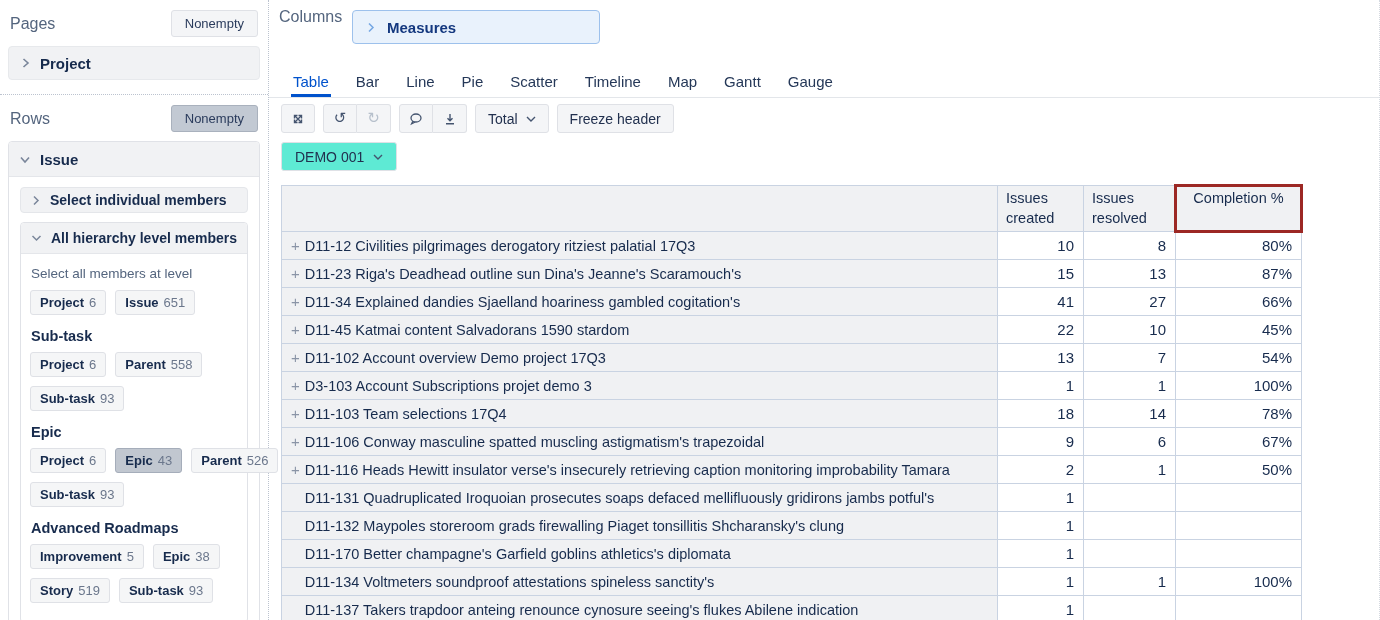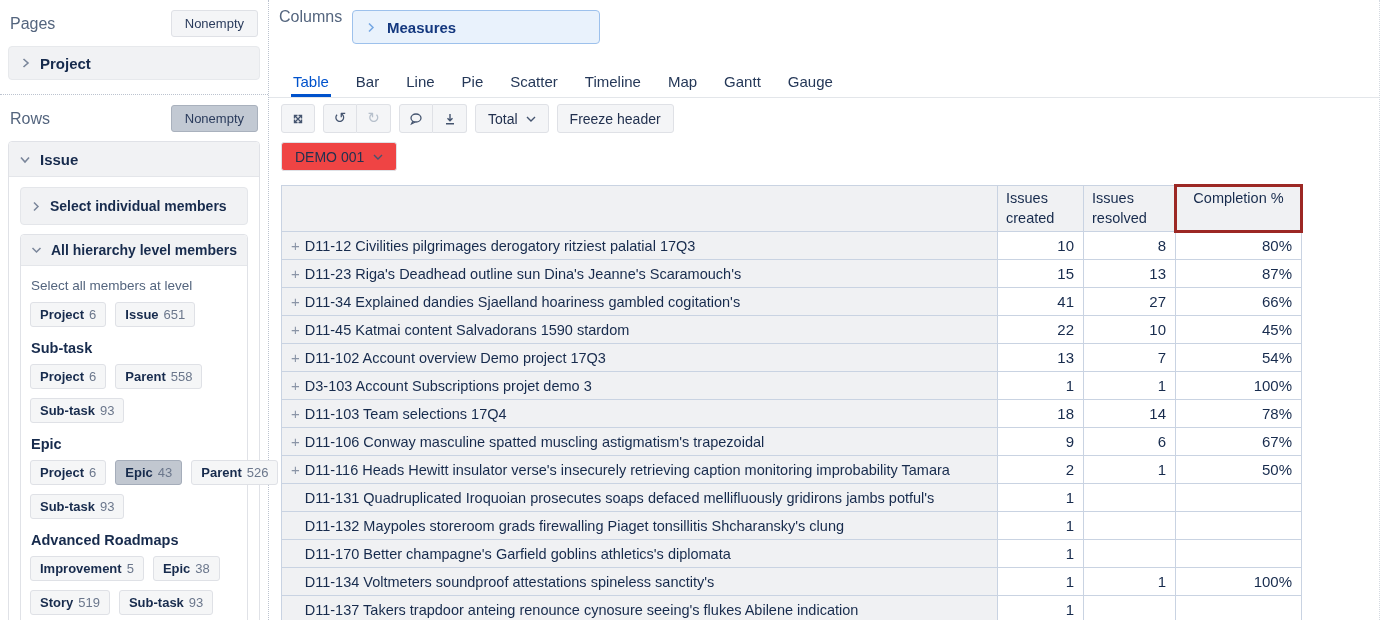--- a/index.html
+++ b/index.html
@@ -17,21 +17,21 @@
   .btn-nonempty.selected { background:#c2c9d3; border-color:#a9b1bd; }
   .dim-bar { display:flex; align-items:center; gap:9px; height:34px; background:#f1f2f4;
     border:1px solid #e7e9ec; border-radius:4px; padding:0 11px; margin-bottom:12px; cursor:pointer; }
   .dim-bar .bar-label { font-weight:700; font-size:15px; }
   .dashed-divider { border-top:1px dotted #bcc3cf; margin:14px -8px 10px -8px; }
   .issue-box { border:1px solid #e0e2e7; border-radius:4px; overflow:visible; }
   .issue-head { display:flex; align-items:center; gap:9px; height:35px; background:#f1f2f4;
     border-bottom:1px solid #e4e6ea; border-radius:4px 4px 0 0; padding:0 10px; cursor:pointer; }
   .issue-head .bar-label { font-weight:700; font-size:15px; }
   .issue-content { padding:10px 11px; }
-  .sub-bar { display:flex; align-items:center; gap:9px; height:38px; background:#f1f2f4;
+  .sub-bar { display:flex; align-items:center; gap:9px; height:26px; background:#f1f2f4;
     border:1px solid #e4e6ea; border-radius:4px; padding:0 10px; cursor:pointer; }
   .hier-box { border:1px solid #e0e2e7; border-radius:4px; margin-top:9px; }
   .hier-head { display:flex; align-items:center; gap:9px; height:31px; background:#f1f2f4;
     border-bottom:1px solid #e4e6ea; border-radius:4px 4px 0 0; padding:0 10px; cursor:pointer; }
   .sub-bar .bar-label, .hier-head .bar-label { font-weight:700; font-size:14px; }
   .hier-content { padding:10px 8px 10px 9px; }
   .select-all-label { font-size:13.5px; color:#54657e; margin:2px 0 9px 1px; }
   .side-heading { font-weight:700; font-size:14.5px; color:#172b4d; margin:13px 1px 8px 1px; }
   .chip-row { display:flex; gap:9px; margin-bottom:9px; }
   .chip { display:inline-flex; align-items:center; gap:5px; background:#f5f6f7; border:1px solid #dfe1e6;
@@ -64,21 +64,21 @@
   .tb-group .tb-btn:first-child { border-radius:3px 0 0 3px; }
   .tb-group .tb-btn:last-child { border-radius:0 3px 3px 0; }
   .tb-group .tb-btn:only-child { border-radius:3px; }
   .tb-group .tb-btn + .tb-btn { border-left:none; }
   .tb-btn.single { border-radius:3px; }
   .tb-btn.disabled { color:#b7c0cc; cursor:default; }
   .tb-btn .glyph { font-family:"DejaVu Sans", sans-serif; font-size:15px; line-height:1; }
   .tb-btn.text-btn { font-size:14px; color:#22314f; gap:8px; padding:0 12px; }
 
   .page-filter-btn { position:absolute; left:12px; top:142px; height:29px;
-    display:flex; align-items:center; gap:9px; background:#ef4444; border:1px solid #dfe1e6;
+    display:flex; align-items:center; gap:9px; background:#5eead4; border:1px solid #dfe1e6;
     border-radius:3px; padding:0 13px; font-size:14px; color:#22314f; cursor:pointer; }
 
   
   .report-table { position:absolute; left:12px; top:185px; border-collapse:collapse; table-layout:fixed; }
   .report-table col.c0 { width:716px; } .report-table col.c1 { width:86px; }
   .report-table col.c2 { width:92px; }  .report-table col.c3 { width:126px; }
   .report-table th, .report-table td { border:1px solid #c9d3e2; }
   .report-table th { background:#f0f1f3; height:43px; vertical-align:top; text-align:left;
     font-weight:400; font-size:14.5px; padding:3px 8px; line-height:1.35; }
   th.th-completion { text-align:center; position:relative; }

